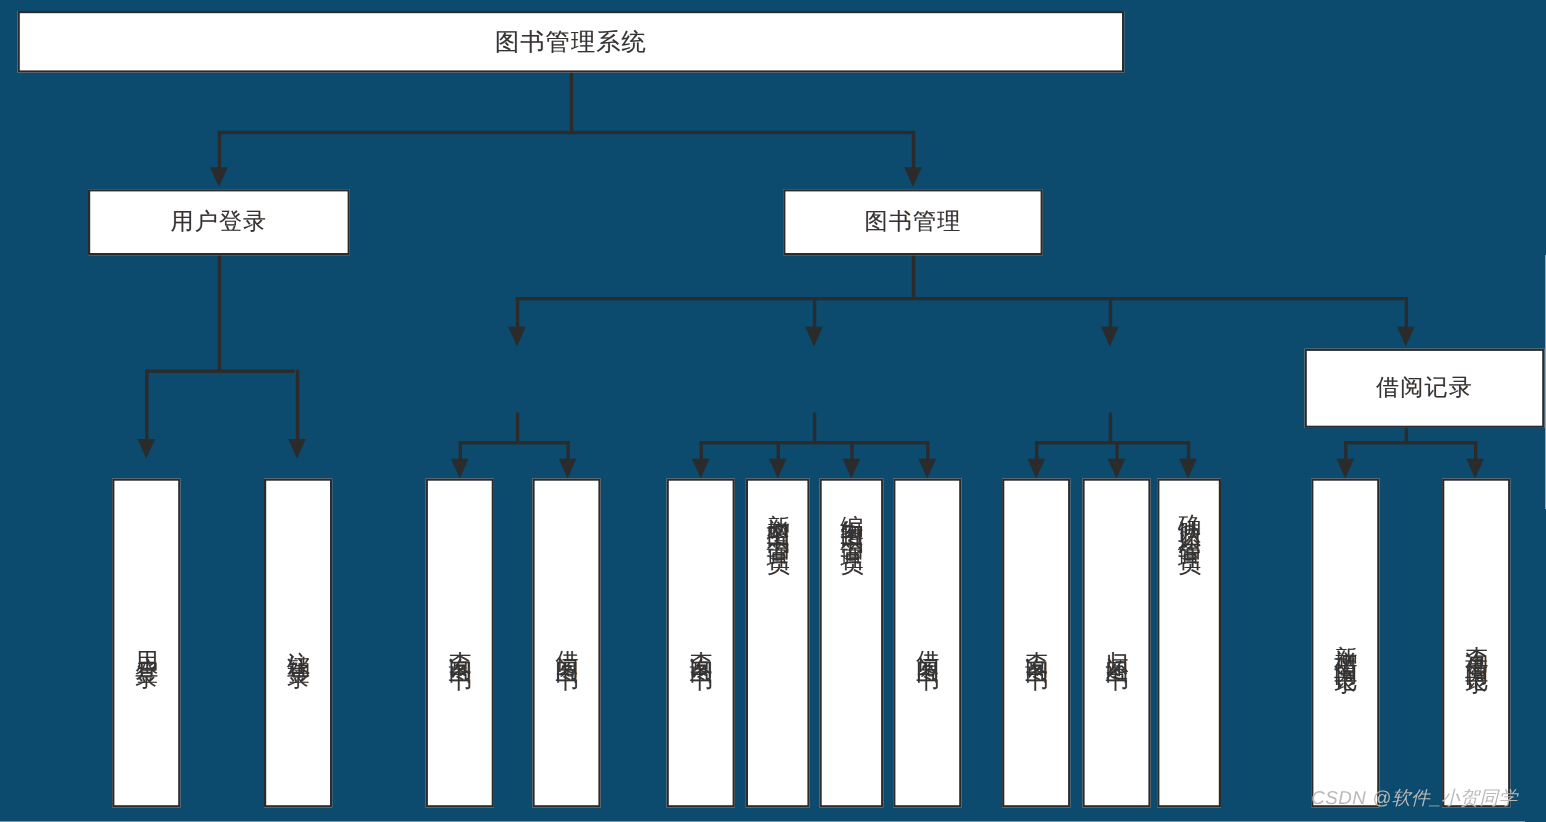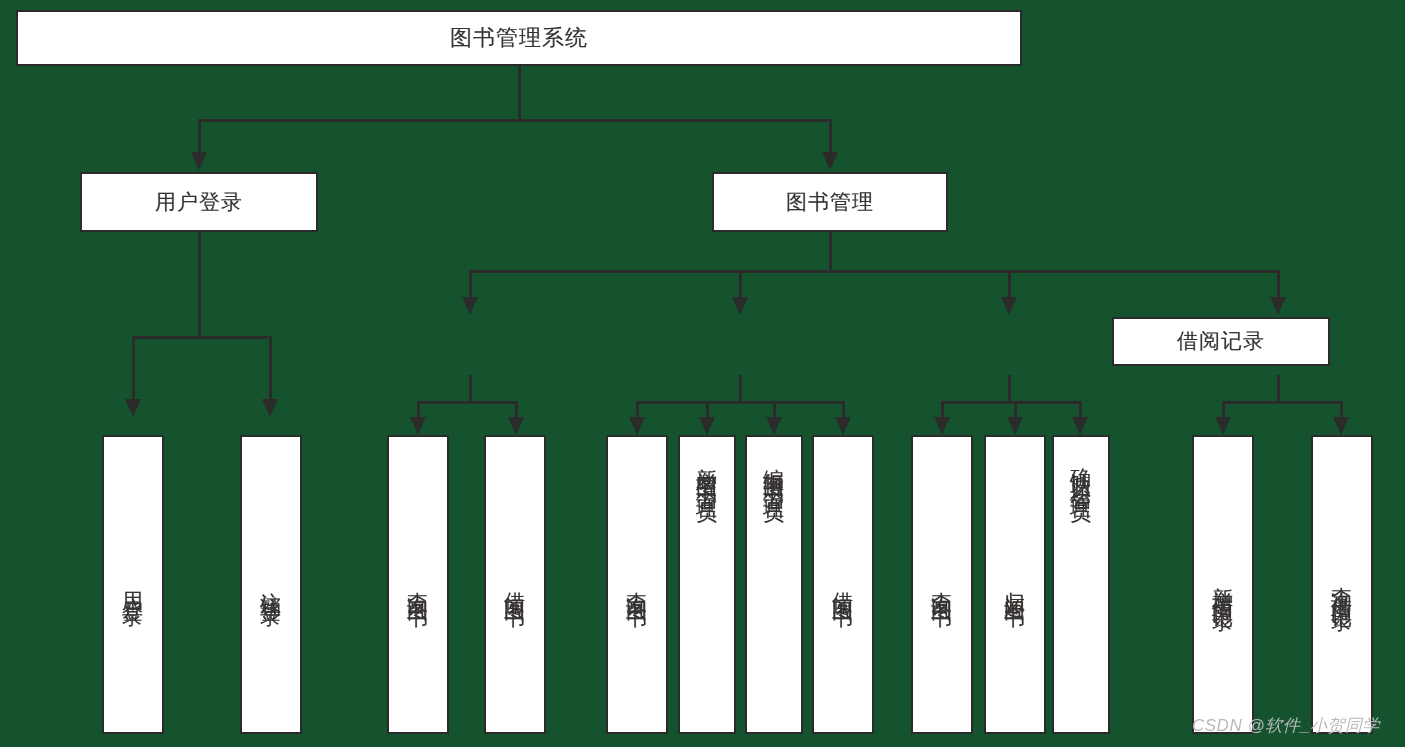--- a/index.html
+++ b/index.html
@@ -5,21 +5,21 @@
 <style>
   html,body{margin:0;padding:0;background:#ffffff;}
   body{
     font-family:"Liberation Sans","DejaVu Sans",sans-serif;
     -webkit-font-smoothing:antialiased;
   }
   #canvas{
     position:relative;
     width:1405px;
     height:747px;
-    background:#14532d;
+    background:#0c4a6e;
     overflow:hidden;
   }
   
   .node{
     position:absolute;
     box-sizing:border-box;
     background:#ffffff;
     border:2px solid #2b2b2b;
     display:flex;
     align-items:center;
@@ -145,21 +145,21 @@
     <span class="label">图书管理系统</span>
   </div>
 
   <div class="node" style="left:80px;top:172px;width:238px;height:60px;">
     <span class="label">用户登录</span>
   </div>
   <div class="node" style="left:712px;top:172px;width:236px;height:60px;">
     <span class="label">图书管理</span>
   </div>
 
-  <div class="node" style="left:1112px;top:317px;width:218px;height:49px;">
+  <div class="node" style="left:1186px;top:317px;width:218px;height:72px;">
     <span class="label">借阅记录</span>
   </div>
 
   <div class="node vert mid" style="left:102px;top:435px;width:62px;height:299px;">
     <span class="label">用户登录</span>
   </div>
   <div class="node vert mid" style="left:240px;top:435px;width:62px;height:299px;">
     <span class="label">注销登录</span>
   </div>
   <div class="node vert mid" style="left:387px;top:435px;width:62px;height:299px;">

